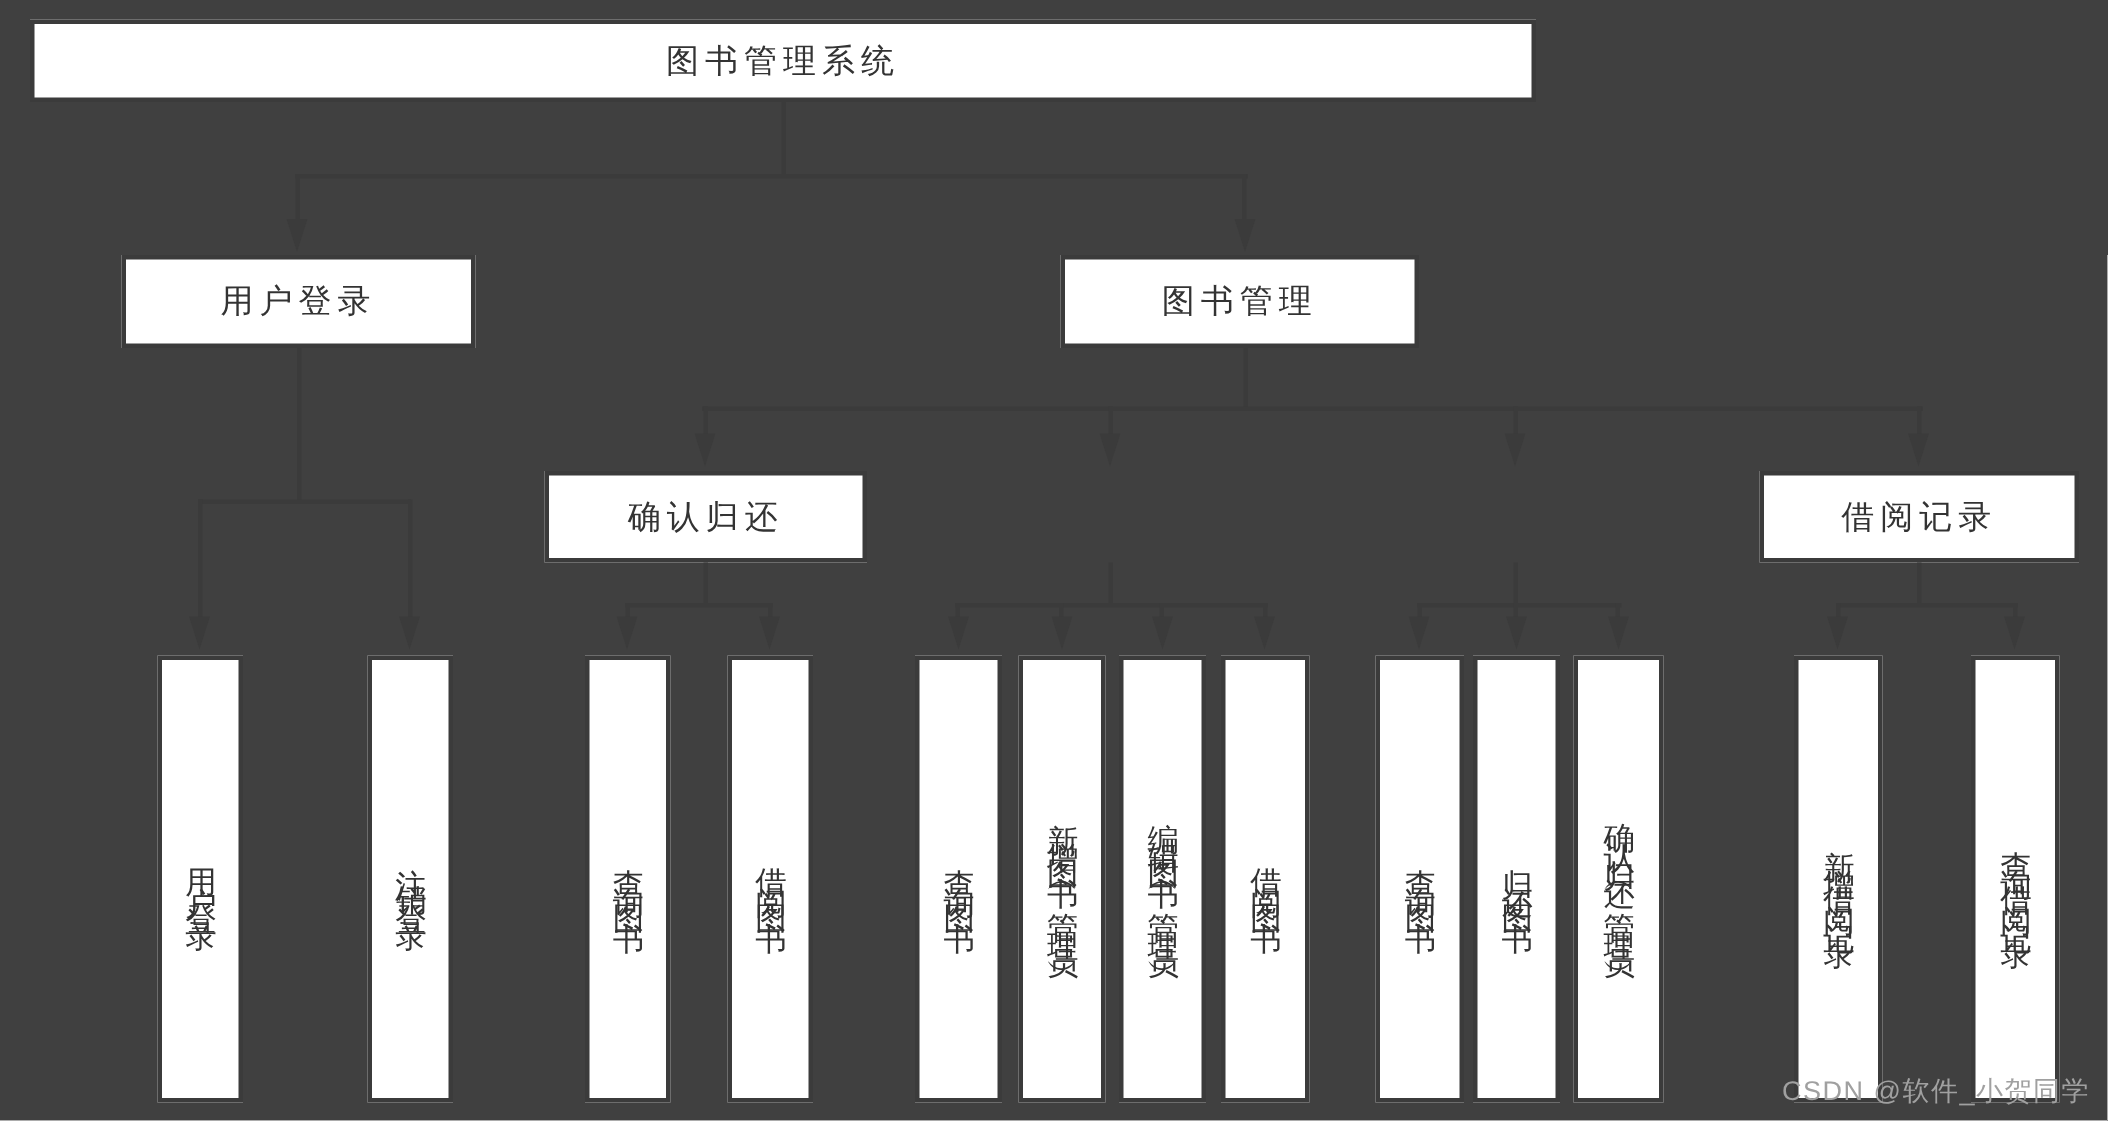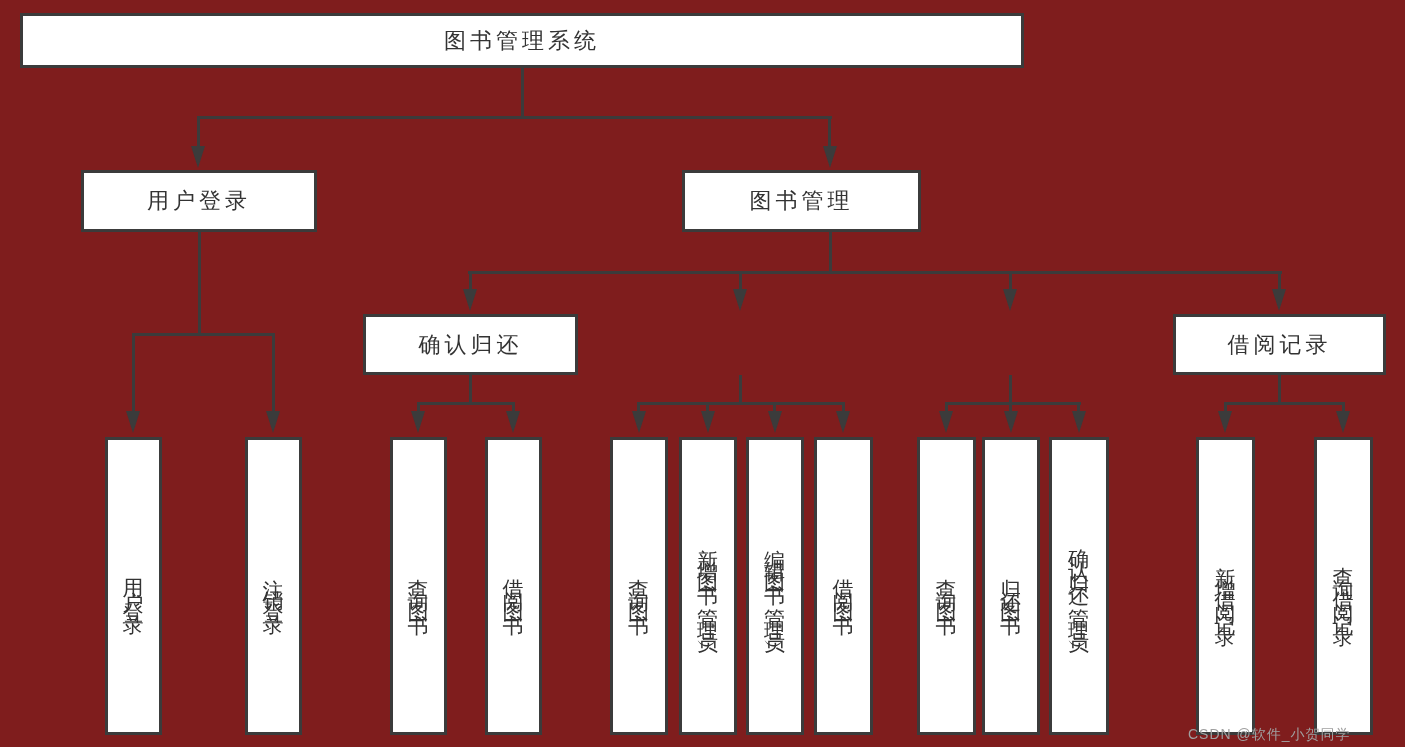--- a/index.html
+++ b/index.html
@@ -6,21 +6,21 @@
     --line:#3b3b3b;
     --text:#333333;
     --wm:#a0a0a0;
   }
   html,body{margin:0;padding:0;background:#ffffff;}
   body{font-family:"Liberation Sans","DejaVu Sans",sans-serif;}
   #canvas{
     position:relative;
     width:1405px;
     height:747px;
-    background:#7f1d1d;
+    background:#404040;
     overflow:hidden;
   }
   .node{
     position:absolute;
     box-sizing:border-box;
     border:3px solid var(--line);
     background:#ffffff;
     display:flex;
     align-items:center;
     justify-content:center;
@@ -42,26 +42,25 @@
   .vline{position:absolute;width:3px;background:var(--line);}
   .arrow{
     position:absolute;width:0;height:0;
     border-left:7px solid transparent;
     border-right:7px solid transparent;
     border-top:22px solid var(--line);
   }
   .watermark{
     position:absolute;
     left:1188px;top:715px;
-    font-size:14px;
+    font-size:18px;
     color:var(--wm);
     letter-spacing:1px;
     z-index:5;
     white-space:nowrap;
-    margin-top:11px;
   }
 </style>
 </head>
 <body>
 
 <div id="canvas">
 
   <div class="node" style="left:20px;top:13px;width:1004px;height:55px;">
     <span>图书管理系统</span>
   </div>
@@ -69,21 +68,21 @@
   <div class="vline" style="left:521px;top:68px;height:50px;"></div>
   <div class="hline" style="left:197px;top:116px;width:635px;"></div>
   <div class="vline" style="left:197px;top:116px;height:32px;"></div>
   <div class="arrow" style="left:191px;top:146px;"></div>
   <div class="vline" style="left:828px;top:116px;height:32px;"></div>
   <div class="arrow" style="left:823px;top:146px;"></div>
 
   <div class="node" style="left:81px;top:170px;width:236px;height:62px;">
     <span>用户登录</span>
   </div>
-  <div class="node" style="left:682px;top:170px;width:239px;height:62px;">
+  <div class="node" style="left:707px;top:170px;width:239px;height:62px;">
     <span>图书管理</span>
   </div>
 
   <div class="vline" style="left:198px;top:232px;height:103px;"></div>
   <div class="hline" style="left:132px;top:333px;width:142px;"></div>
   <div class="vline" style="left:132px;top:333px;height:80px;"></div>
   <div class="arrow" style="left:126px;top:411px;"></div>
   <div class="vline" style="left:272px;top:333px;height:80px;"></div>
   <div class="arrow" style="left:266px;top:411px;"></div>
 

